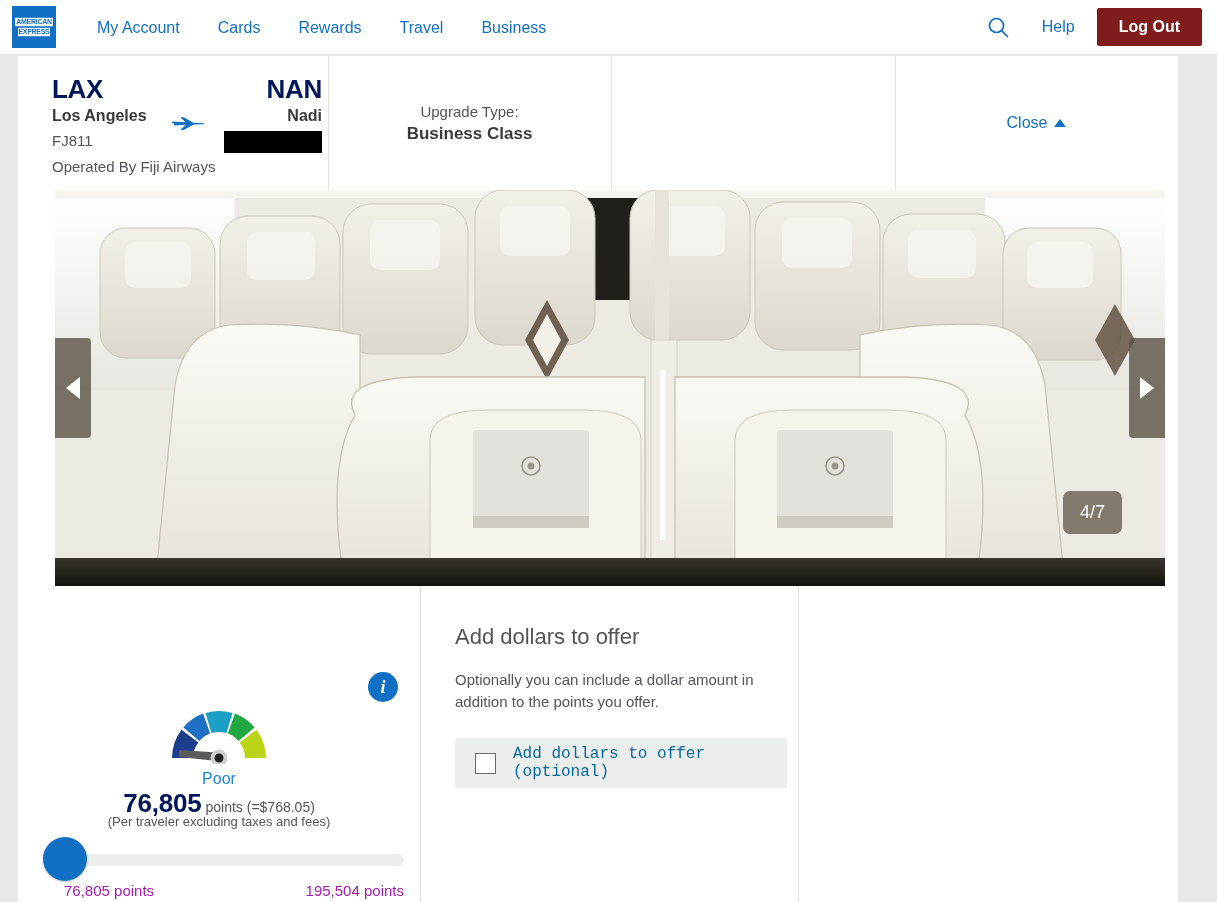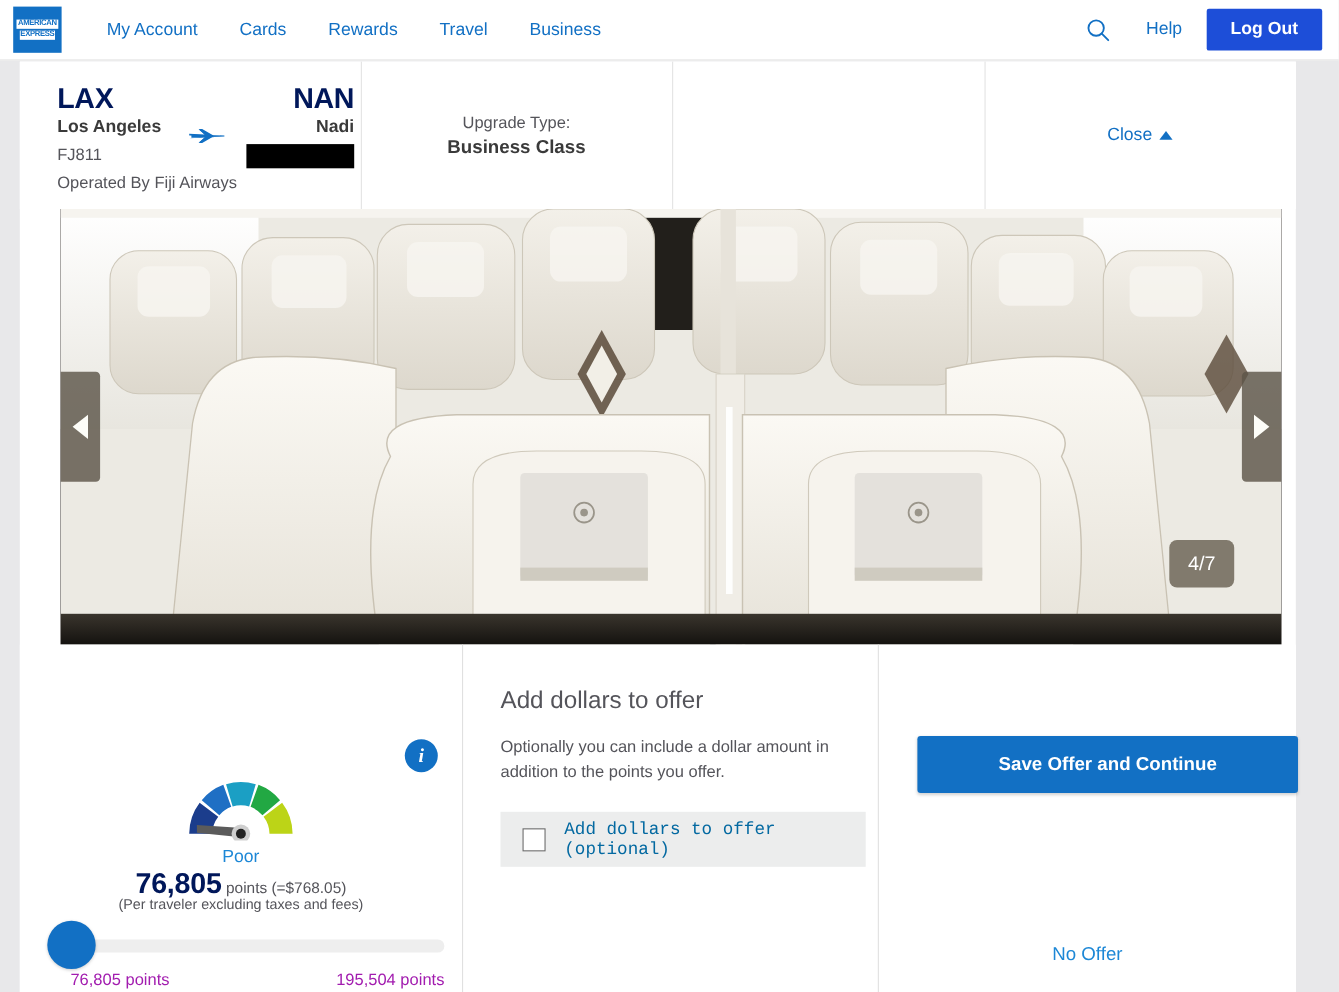--- a/index.html
+++ b/index.html
@@ -72,21 +72,21 @@
     background: none; border: none;
   }
   .help-link {
     color: #1270c4;
     font-size: 16px;
     text-decoration: none;
     padding: 0 22px;
     white-space: nowrap;
   }
   .logout-btn {
-    background: #1d4ed8;
+    background: #7f1d1d;
     color: #ffffff;
     font-size: 16px;
     font-weight: 700;
     border: none;
     border-radius: 2px;
     padding: 0 22px;
     height: 38px;
     cursor: pointer;
     font-family: "Liberation Sans", sans-serif;
     white-space: nowrap;
@@ -663,20 +663,16 @@
 
       <div class="col-dollars">
         <div class="dollars-title">Add dollars to offer</div>
         <div class="dollars-desc">Optionally you can include a dollar amount in addition to the points you offer.</div>
         <div class="dollars-check-row">
           <span class="checkbox"></span>
           <span class="checkbox-label">Add dollars to offer (optional)</span>
         </div>
       </div>
 
-      <div class="col-actions">
-        <button class="save-btn">Save Offer and Continue</button>
-        <a href="#" class="no-offer-link">No Offer</a>
-      </div>
 
     </div>
   </div>
 </div>
 
 </body></html>

